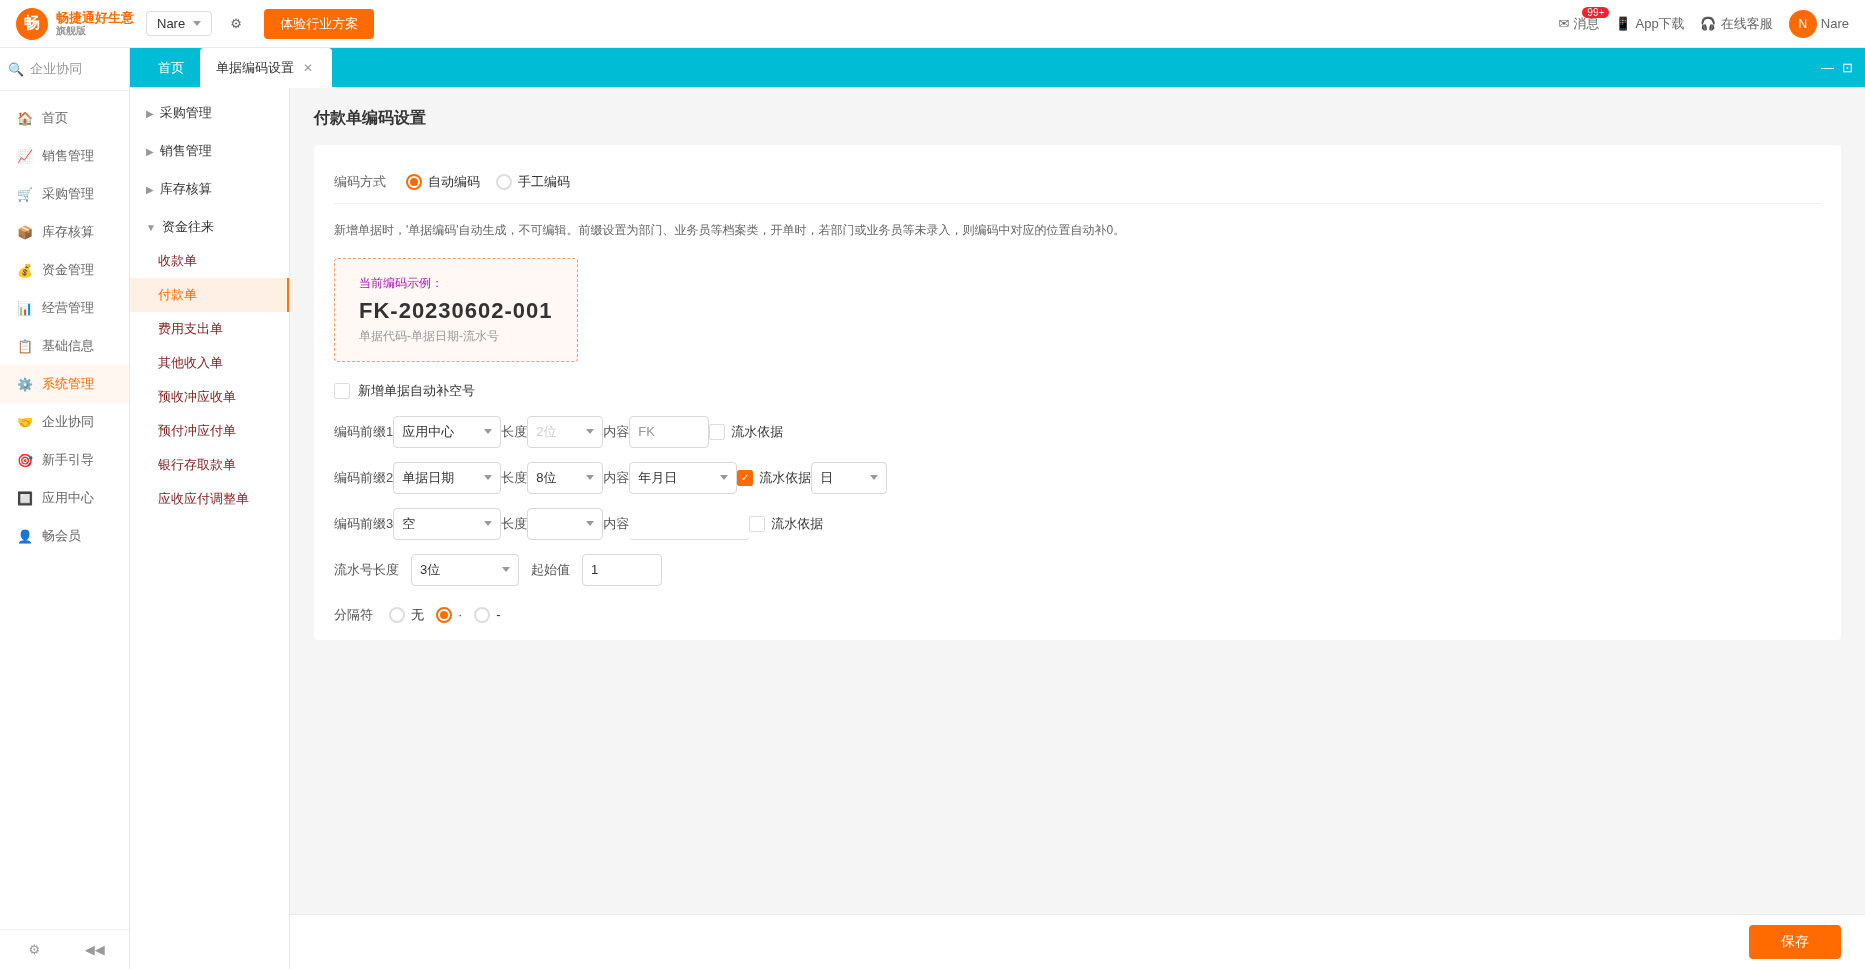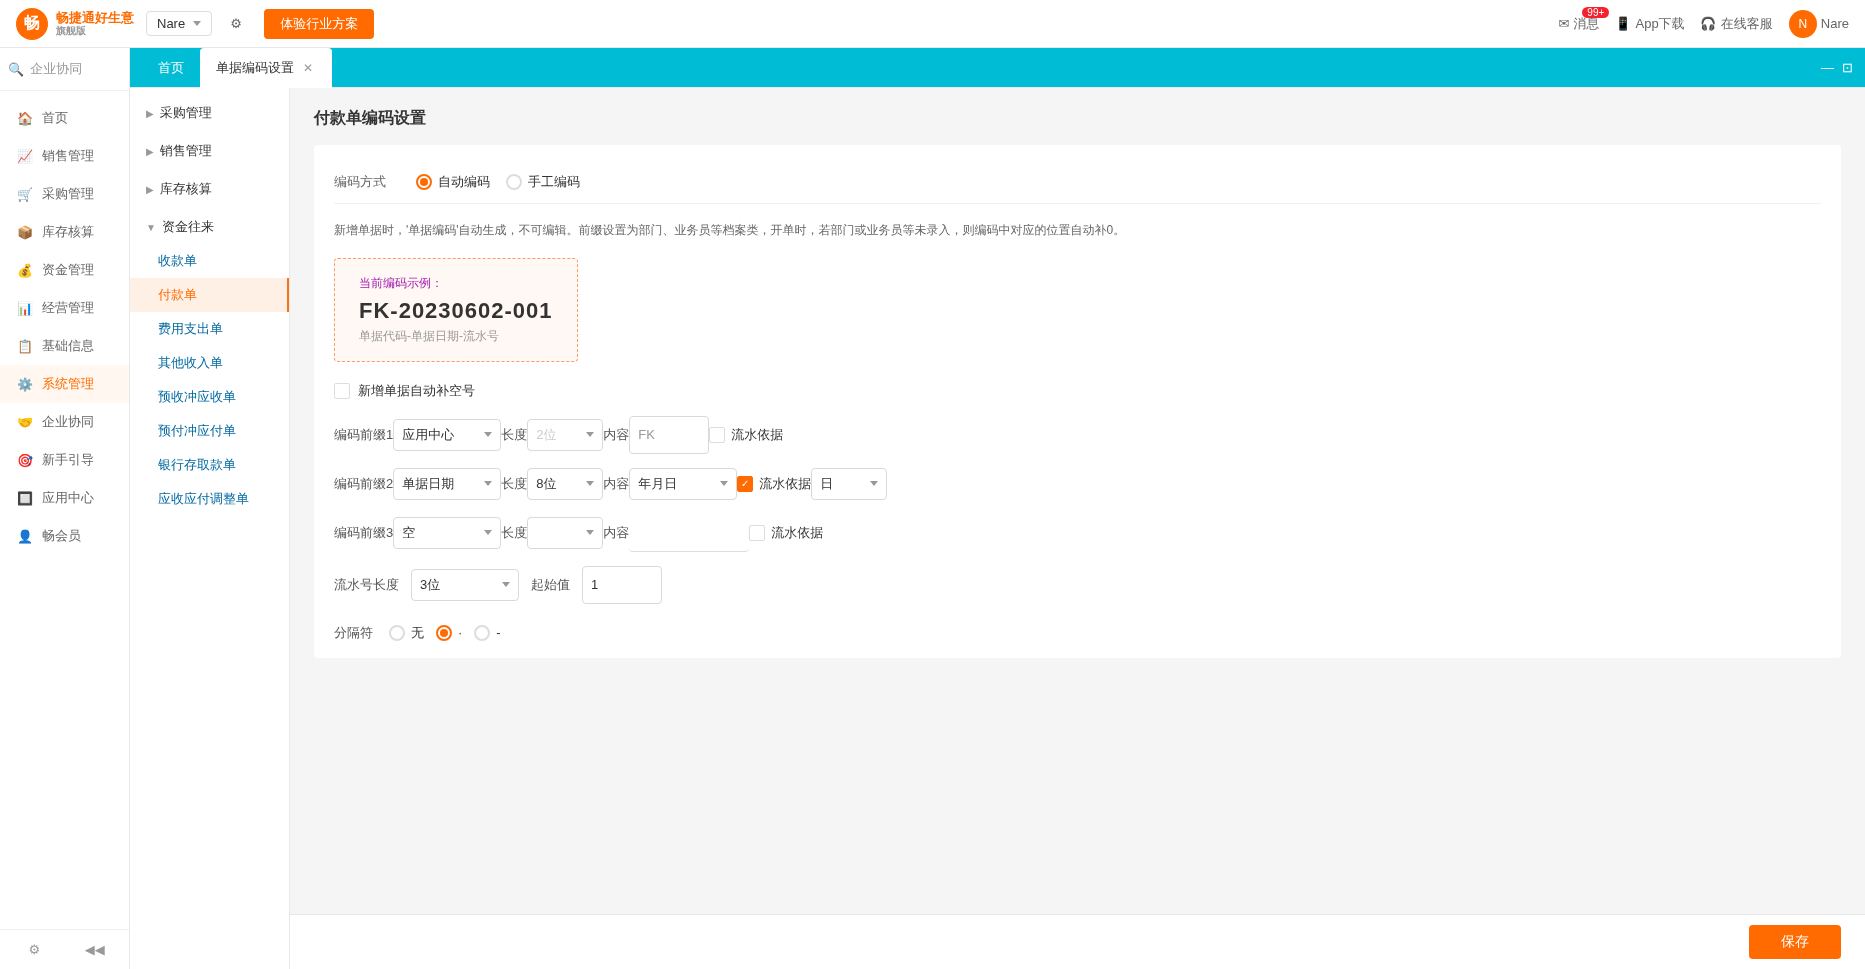--- a/index.html
+++ b/index.html
@@ -65,33 +65,33 @@
     .tab-controls { margin-left: auto; display: flex; gap: 8px; color: #999; }
 
     
     .content-area { flex: 1; display: flex; overflow: hidden; }
 
     
     .left-menu { width: 160px; background: #fff; border-right: 1px solid #e8e8e8; overflow-y: auto; padding: 8px 0; flex-shrink: 0; }
     .menu-group { margin-bottom: 4px; }
     .menu-group-title { display: flex; align-items: center; gap: 6px; padding: 8px 16px; color: #333; font-size: 13px; cursor: pointer; }
     .menu-group-title .arrow { font-size: 10px; color: #999; }
-    .menu-sub-item { padding: 8px 16px 8px 28px; color: #0369a1; font-size: 13px; cursor: pointer; }
+    .menu-sub-item { padding: 8px 16px 8px 28px; color: #7f1d1d; font-size: 13px; cursor: pointer; }
     .menu-sub-item.active { color: #ff6b00; background: #fff0e6; border-right: 2px solid #f97316; }
 
     
     .page-content { flex: 1; overflow-y: auto; padding: 20px 24px; background: #f5f5f5; }
     .page-title { font-size: 16px; font-weight: 600; color: #333; margin-bottom: 16px; }
 
     
     .form-card { background: #fff; border-radius: 4px; padding: 16px 20px; margin-bottom: 16px; }
     
     
     .coding-method { display: flex; align-items: center; gap: 20px; padding: 12px 0; border-bottom: 1px solid #f0f0f0; margin-bottom: 16px; }
-    .radio-group { display: flex; align-items: center; gap: 16px; margin-left: 10px; }
+    .radio-group { display: flex; align-items: center; gap: 16px; }
     .radio-item { display: flex; align-items: center; gap: 6px; cursor: pointer; }
     .radio-circle { width: 16px; height: 16px; border-radius: 50%; border: 2px solid #ddd; display: flex; align-items: center; justify-content: center; }
     .radio-circle.checked { border-color: #ff6b00; }
     .radio-circle.checked::after { content: ''; width: 8px; height: 8px; background: #ff6b00; border-radius: 50%; }
 
     .info-text { color: #666; font-size: 12px; margin-bottom: 16px; line-height: 1.8; }
 
     
     .code-preview { border: 1px dashed #ff9966; background: #fff8f5; border-radius: 4px; padding: 16px 24px; display: inline-block; margin-bottom: 20px; min-width: 240px; }
     .code-preview .label { font-size: 12px; color: #a21caf; margin-bottom: 6px; }
@@ -116,21 +116,21 @@
     
     .bottom-bar { background: #fff; border-top: 1px solid #e8e8e8; padding: 10px 24px; display: flex; justify-content: flex-end; }
     .save-btn { background: #ff6b00; color: white; border: none; border-radius: 4px; padding: 8px 32px; cursor: pointer; font-size: 14px; }
     
     .section-label { font-size: 13px; color: #666; }
     
     .form-group-row { display: flex; align-items: center; margin-bottom: 14px; }
     .fg-label { font-size: 13px; color: #555; white-space: nowrap; }
     .fg-select { height: 32px; border: 1px solid #d9d9d9; border-radius: 4px; padding: 0 8px; min-width: 108px; display: flex; align-items: center; justify-content: space-between; cursor: pointer; background: #fff; }
     .fg-select-sm { min-width: 76px; }
-    .fg-input-sm { height: 38px; border: 1px solid #d9d9d9; border-radius: 4px; padding: 0 8px; min-width: 60px; background: #fff; display: flex; align-items: center; color: #333; }
+    .fg-input-sm { height: 32px; border: 1px solid #d9d9d9; border-radius: 4px; padding: 0 8px; min-width: 60px; background: #fff; display: flex; align-items: center; color: #333; }
     
     .arrow-down { display: inline-block; width: 0; height: 0; border-left: 4px solid transparent; border-right: 4px solid transparent; border-top: 5px solid #999; margin-left: 4px; }
   </style>
 </head>
 <body>
 
 <div class="top-bar">
   <div class="top-bar-left">
     <div class="logo-area">
       <div class="logo-icon">畅</div>

